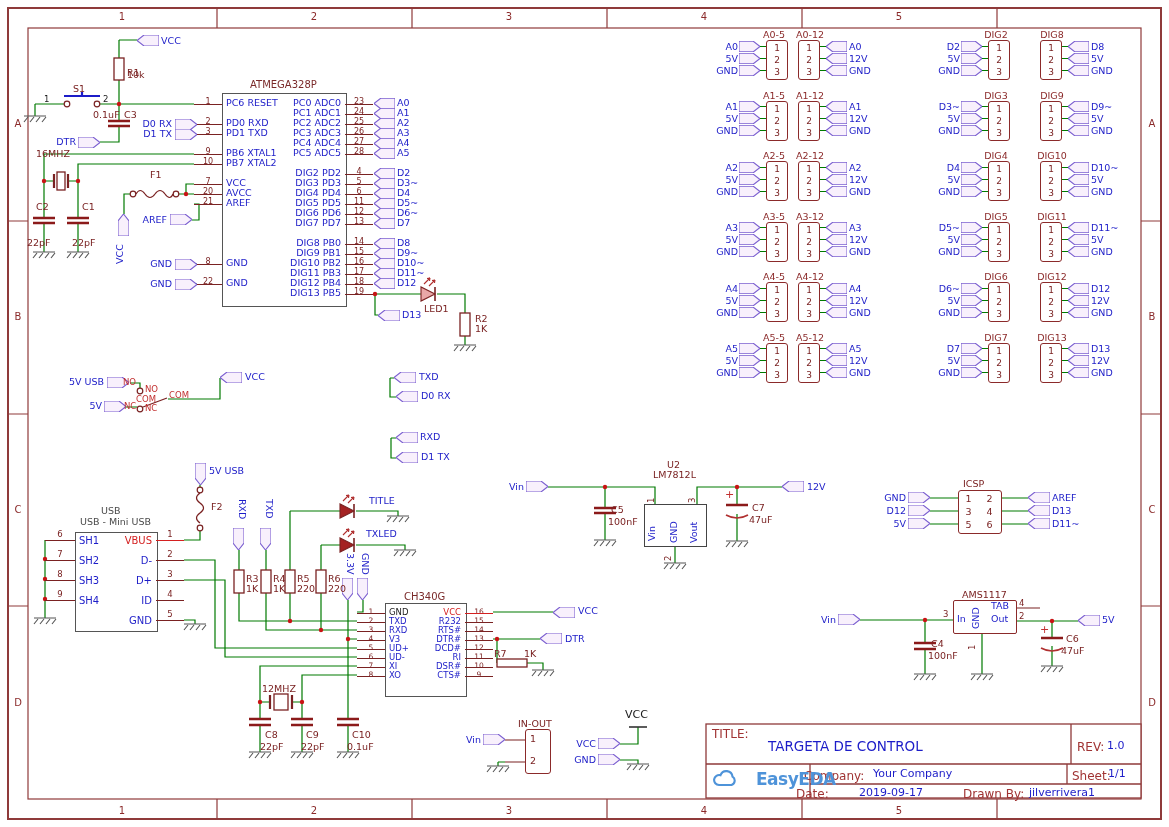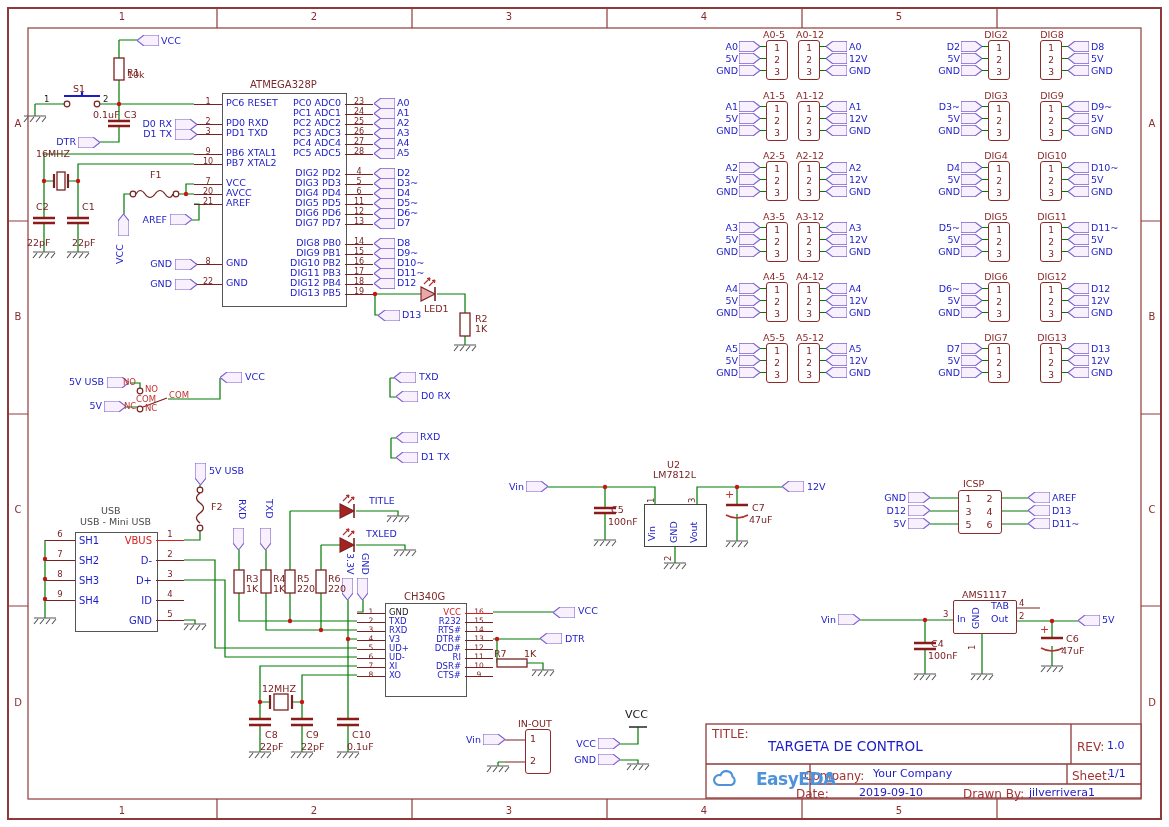--- a/index.html
+++ b/index.html
@@ -1846,21 +1846,21 @@
 
 <div class="tb-label" style="left:712px;top:727px">TITLE:</div>
 <div class="tb-title" style="left:768px;top:738px">TARGETA DE CONTROL</div>
 <div class="tb-label" style="left:1077px;top:740px">REV:</div>
 <div class="tb-val" style="left:1107px;top:739px">1.0</div>
 <div class="tb-label" style="left:804px;top:769px">Company:</div>
 <div class="tb-val" style="left:873px;top:767px">Your Company</div>
 <div class="tb-label" style="left:1072px;top:769px">Sheet:</div>
 <div class="tb-val" style="left:1108px;top:767px">1/1</div>
 <div class="tb-label" style="left:796px;top:787px">Date:</div>
-<div class="tb-val" style="left:859px;top:786px">2019-09-10</div>
+<div class="tb-val" style="left:859px;top:786px">2019-09-17</div>
 <div class="tb-label" style="left:963px;top:787px">Drawn By:</div>
 <div class="tb-val" style="left:1029px;top:786px">jilverrivera1</div>
 <div class="logo">
   <svg width="26" height="19" viewBox="0 0 26 19">
         <path d="M7 15 a5 5 0 1 1 1.5-9.8 A6.2 6.2 0 0 1 20.5 6.7 A4.6 4.6 0 0 1 19.5 15 H7" fill="none" stroke="#4E93D9" stroke-width="2.1" stroke-linecap="round"></path>
       </svg>
   <span class="logotext">EasyEDA</span>
 </div>
 
 </div>

